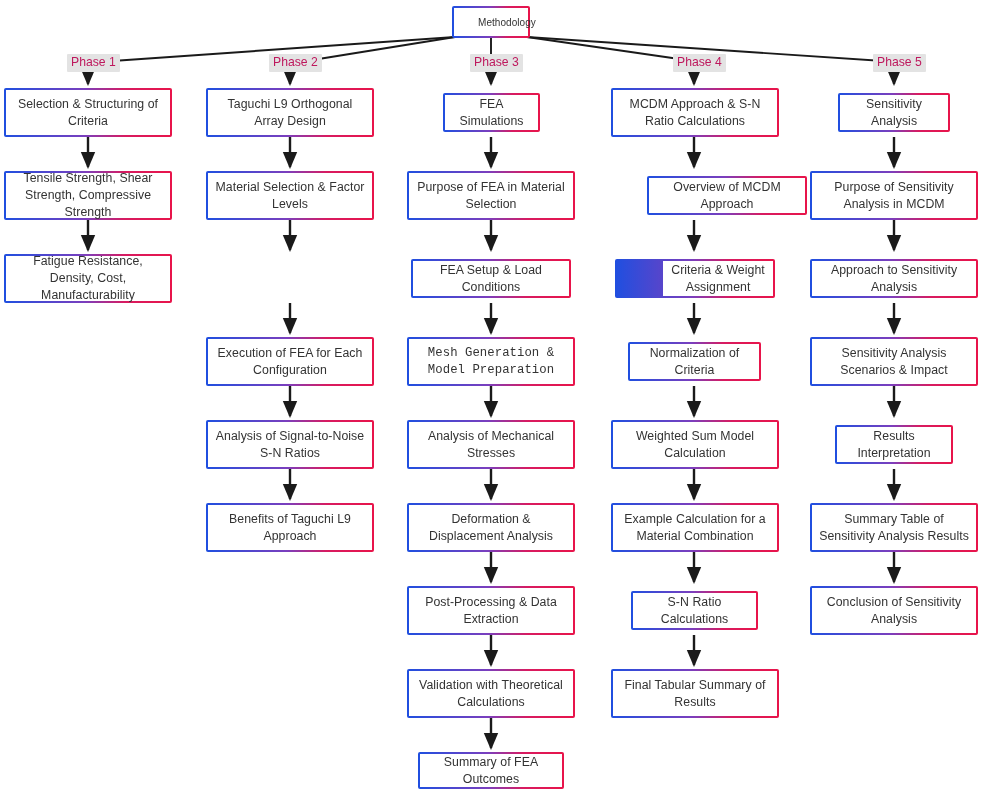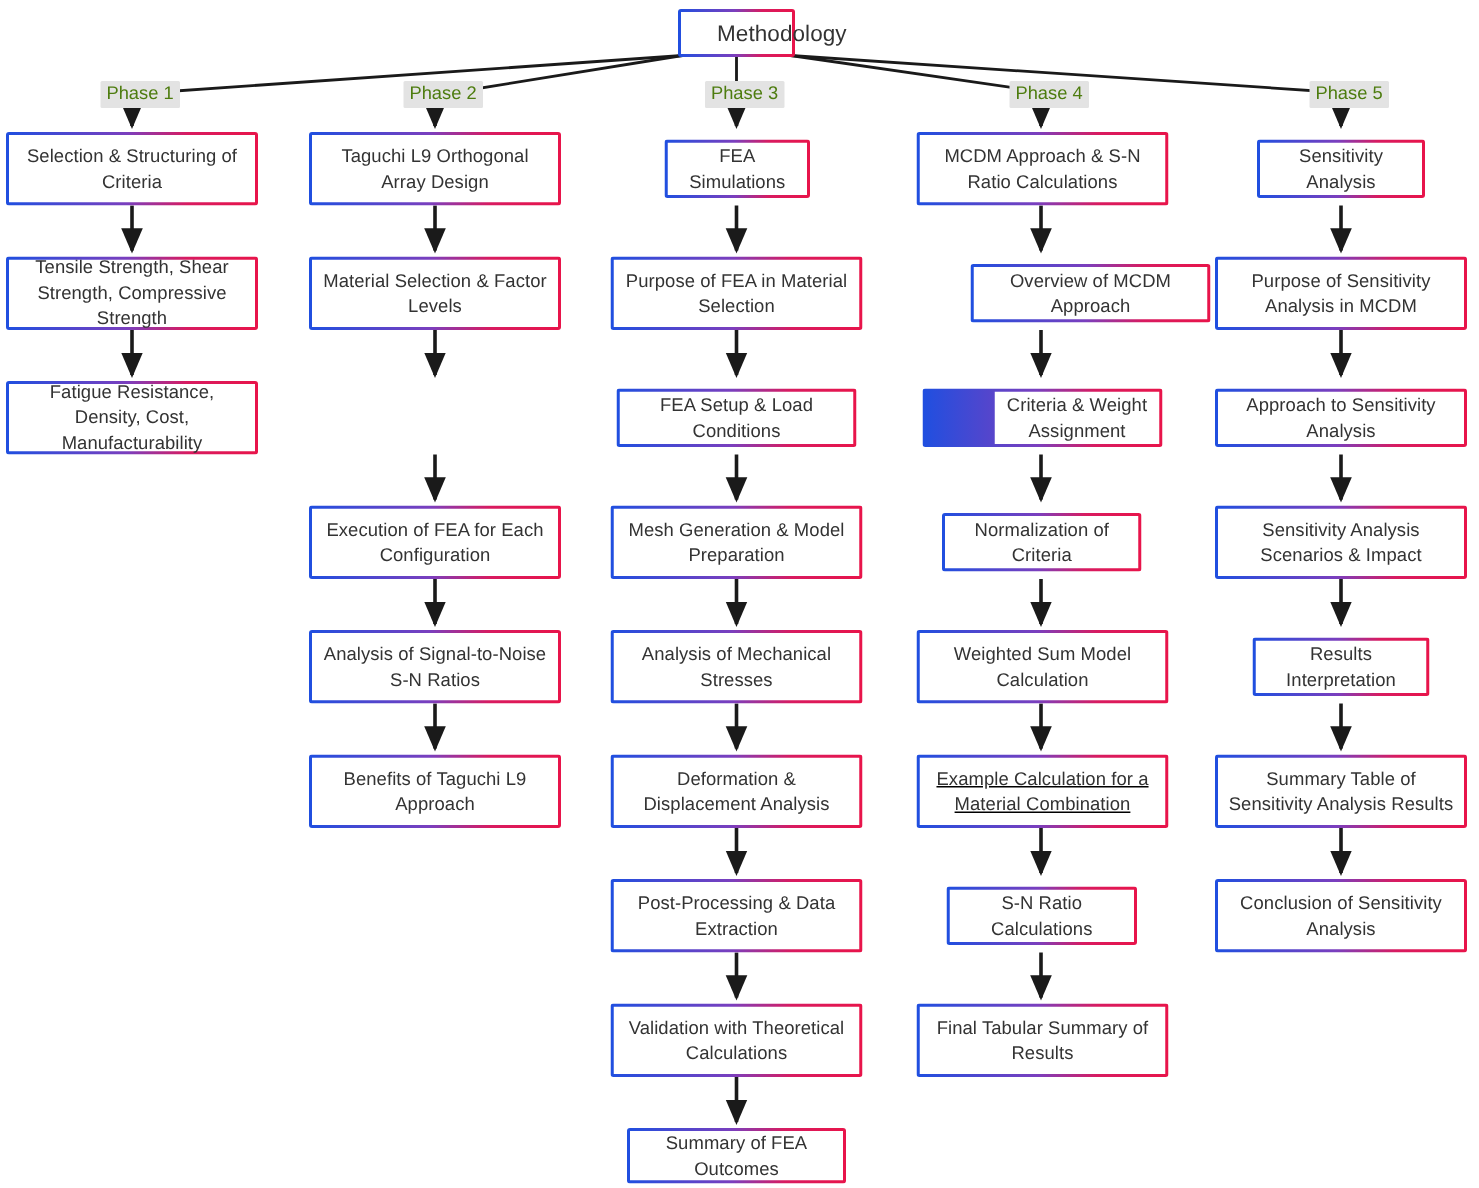--- a/index.html
+++ b/index.html
@@ -62,28 +62,28 @@
     padding: 0 6px;
     box-sizing: border-box;
     font-size: 12.3px;
     line-height: 17px;
     color: #333333;
     letter-spacing: 0.05px;
     white-space: pre-line;
   }
 
   
-  .node.root .node-label { font-size: 15px; padding-left: 24px; }
+  .node.root .node-label { font-size: 10px; padding-left: 24px; }
 
   
   .edge-label {
     position: absolute;
     box-sizing: border-box;
     background: #e3e3e3;
-    color: #4d7c0f;
+    color: #be185d;
     font-size: 12.2px;
     line-height: 15px;
     padding: 1px 4px 2px 4px;
     white-space: nowrap;
     border-radius: 1px;
   }
 </style>
 </head>
 <body>
 
@@ -188,21 +188,21 @@
 
     <div class="node" style="left:443px; top:93px; width:97px; height:39px;">
       <span class="node-label">FEA Simulations</span>
     </div>
     <div class="node" style="left:407px; top:171px; width:168px; height:49px;">
       <span class="node-label">Purpose of FEA in Material Selection</span>
     </div>
     <div class="node" style="left:411px; top:259px; width:160px; height:39px;">
       <span class="node-label">FEA Setup &amp; Load Conditions</span>
     </div>
-    <div class="node" style="left:407px; top:337px; width:168px; height:49px;">
+    <div class="node" style="left:407px; top:337px; width:168px; height:49px;font-family:Liberation Mono, monospace;">
       <span class="node-label">Mesh Generation &amp; Model Preparation</span>
     </div>
     <div class="node" style="left:407px; top:420px; width:168px; height:49px;">
       <span class="node-label">Analysis of Mechanical Stresses</span>
     </div>
     <div class="node" style="left:407px; top:503px; width:168px; height:49px;">
       <span class="node-label">Deformation &amp; Displacement Analysis</span>
     </div>
     <div class="node" style="left:407px; top:586px; width:168px; height:49px;">
       <span class="node-label">Post-Processing &amp; Data Extraction</span>
@@ -222,21 +222,21 @@
     </div>
     <div class="node" style="left:615px; top:259px; width:160px; height:39px;padding-left:48px;">
       <span class="node-label">Criteria &amp; Weight Assignment</span>
     </div>
     <div class="node" style="left:628px; top:342px; width:133px; height:39px;">
       <span class="node-label">Normalization of Criteria</span>
     </div>
     <div class="node" style="left:611px; top:420px; width:168px; height:49px;">
       <span class="node-label">Weighted Sum Model Calculation</span>
     </div>
-    <div class="node" style="left:611px; top:503px; width:168px; height:49px;text-decoration:underline;">
+    <div class="node" style="left:611px; top:503px; width:168px; height:49px;">
       <span class="node-label">Example Calculation for a Material Combination</span>
     </div>
     <div class="node" style="left:631px; top:591px; width:127px; height:39px;">
       <span class="node-label">S-N Ratio Calculations</span>
     </div>
     <div class="node" style="left:611px; top:669px; width:168px; height:49px;">
       <span class="node-label">Final Tabular Summary of Results</span>
     </div>
 
     <div class="node" style="left:838px; top:93px; width:112px; height:39px;">

